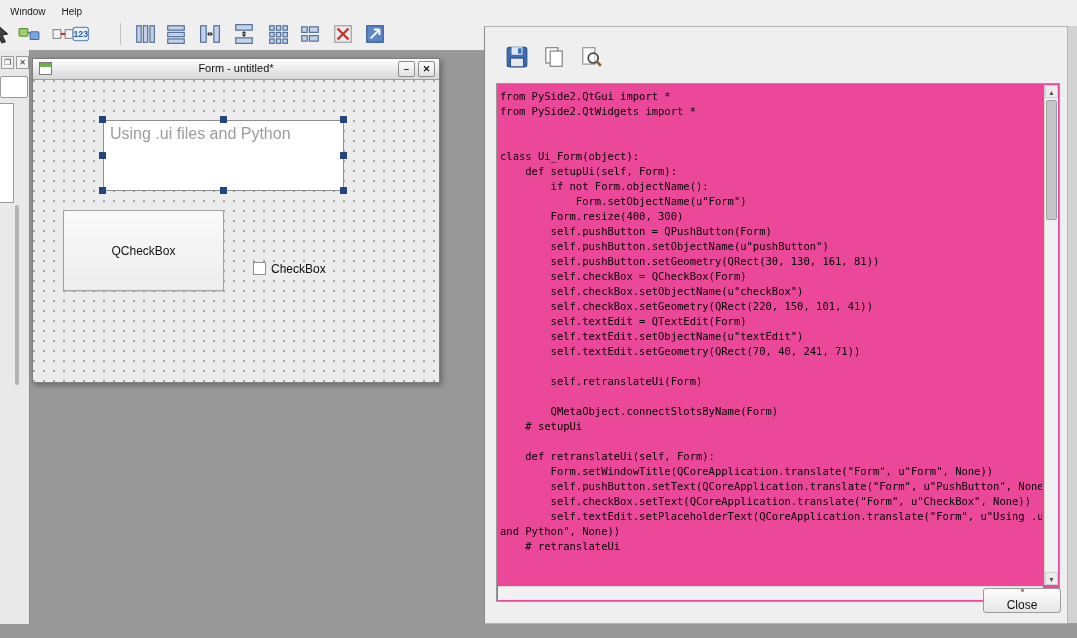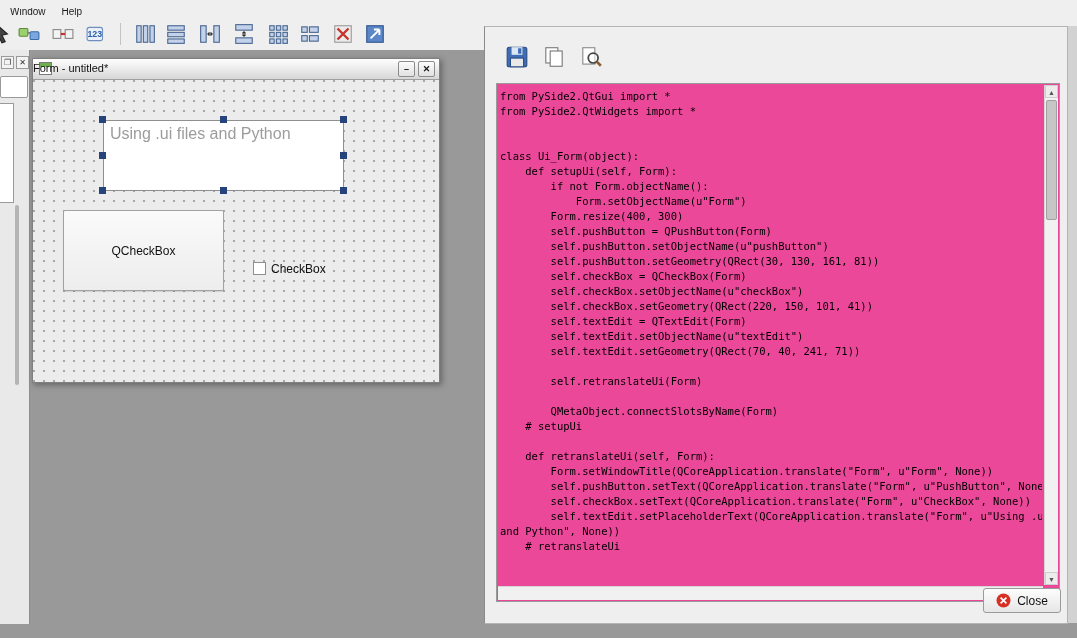--- a/index.html
+++ b/index.html
@@ -35,21 +35,21 @@
                border:1px solid #9a9a9a; border-left:0; }
   .dock-scroll { position:absolute; left:15px; top:155px; width:4px; height:180px;
                  background:#b4b4b4; border-radius:2px; }
 
   
   .form-window { position:absolute; left:32px; top:50px; width:408px; height:325px;
                  background:#ececec; border:1px solid #7f7f7f;
                  box-shadow:2px 2px 6px rgba(0,0,0,.35); }
   .fw-titlebar { position:relative; height:21px; background:linear-gradient(#fefefe,#d7d7d7);
                  border-bottom:1px solid #9f9f9f; }
-  .fw-title { position:absolute; left:0; right:0; top:3px; text-align:left;
+  .fw-title { position:absolute; left:0; right:0; top:3px; text-align:center;
               font-size:11px; color:#111; }
   .fw-icon { position:absolute; left:6px; top:3px; }
   .fw-btn { position:absolute; top:2px; width:17px; height:16px; border:1px solid #8c8c8c;
             border-radius:2px; background:linear-gradient(#fcfcfc,#e1e1e1);
             font-size:9px; text-align:center; line-height:13px; font-weight:bold; color:#111;
             padding:0; cursor:pointer; }
   .fw-min { right:24px; }
   .fw-close { right:4px; }
   .fw-canvas { position:relative; width:406px; height:302px; background:#ececec;
                background-image:radial-gradient(#a6a6a6 1px, transparent 1.3px);
@@ -85,21 +85,21 @@
   .vs-up { top:0; }
   .vs-down { bottom:0; }
   .vs-thumb { position:absolute; left:1px; top:15px; width:11px; height:120px;
               background:#c6c6c6; border:1px solid #9f9f9f; border-radius:2px; }
   .cd-hscroll { position:absolute; left:1px; right:16px; bottom:1px; height:14px;
                 background:#f1f1f1; border-top:1px solid #d6d6d6; }
   .cd-close { position:absolute; right:6px; bottom:10px; width:78px; height:25px;
               border:1px solid #9a9a9a; border-radius:3px;
               background:linear-gradient(#fdfdfd,#e6e6e6);
               display:flex; align-items:center; justify-content:center; gap:6px;
-              font-size:12px; color:#111; cursor:pointer; }
+              font-size:12px; color:#111; cursor:pointer;flex-direction:column; }
 
   
   .resource-dock { position:absolute; left:710px; top:617px; width:367px; height:21px;
                    background:#efefef; }
   .resource-box { position:absolute; left:8px; top:4px; width:256px; height:17px;
                   background:#fff; border:1px solid #7d7d7d; font-size:11px; color:#111;
                   padding-left:26px; line-height:14px; }
 </style>
 </head>
 <body>
@@ -124,21 +124,21 @@
         <rect x="11" y="8" width="8" height="7" rx="1" fill="#7aa7e0" stroke="#3c6aa8"></rect>
       </svg>
     </button>
     <button class="tbtn" style="left:50px">
       <svg width="22" height="22" viewBox="0 0 20 20">
         <rect x="1" y="6" width="7" height="8" fill="#f3f3f3" stroke="#888"></rect>
         <rect x="12" y="6" width="7" height="8" fill="#f3f3f3" stroke="#888"></rect>
         <path d="M8 10h4" stroke="#c8342c" stroke-width="2"></path>
       </svg>
     </button>
-    <button class="tbtn" style="left:84px">
+    <button class="tbtn" style="left:70px">
       <svg width="22" height="22" viewBox="0 0 20 20">
         <rect x="1" y="4" width="14" height="12" rx="2" fill="#eaf0fa" stroke="#6f8fc0"></rect>
         <text x="8" y="13" text-anchor="middle" font-size="8" font-weight="bold" fill="#2b5fa8" font-family="sans-serif">123</text>
       </svg>
     </button>
     <div class="tsep" style="left:120px"></div>
     <button class="tbtn" style="left:132px">
       <svg width="22" height="22" viewBox="0 0 20 20">
         <g fill="#c3d2ea" stroke="#47658f">
             <rect x="2.5" y="2.5" width="4" height="15"></rect>

